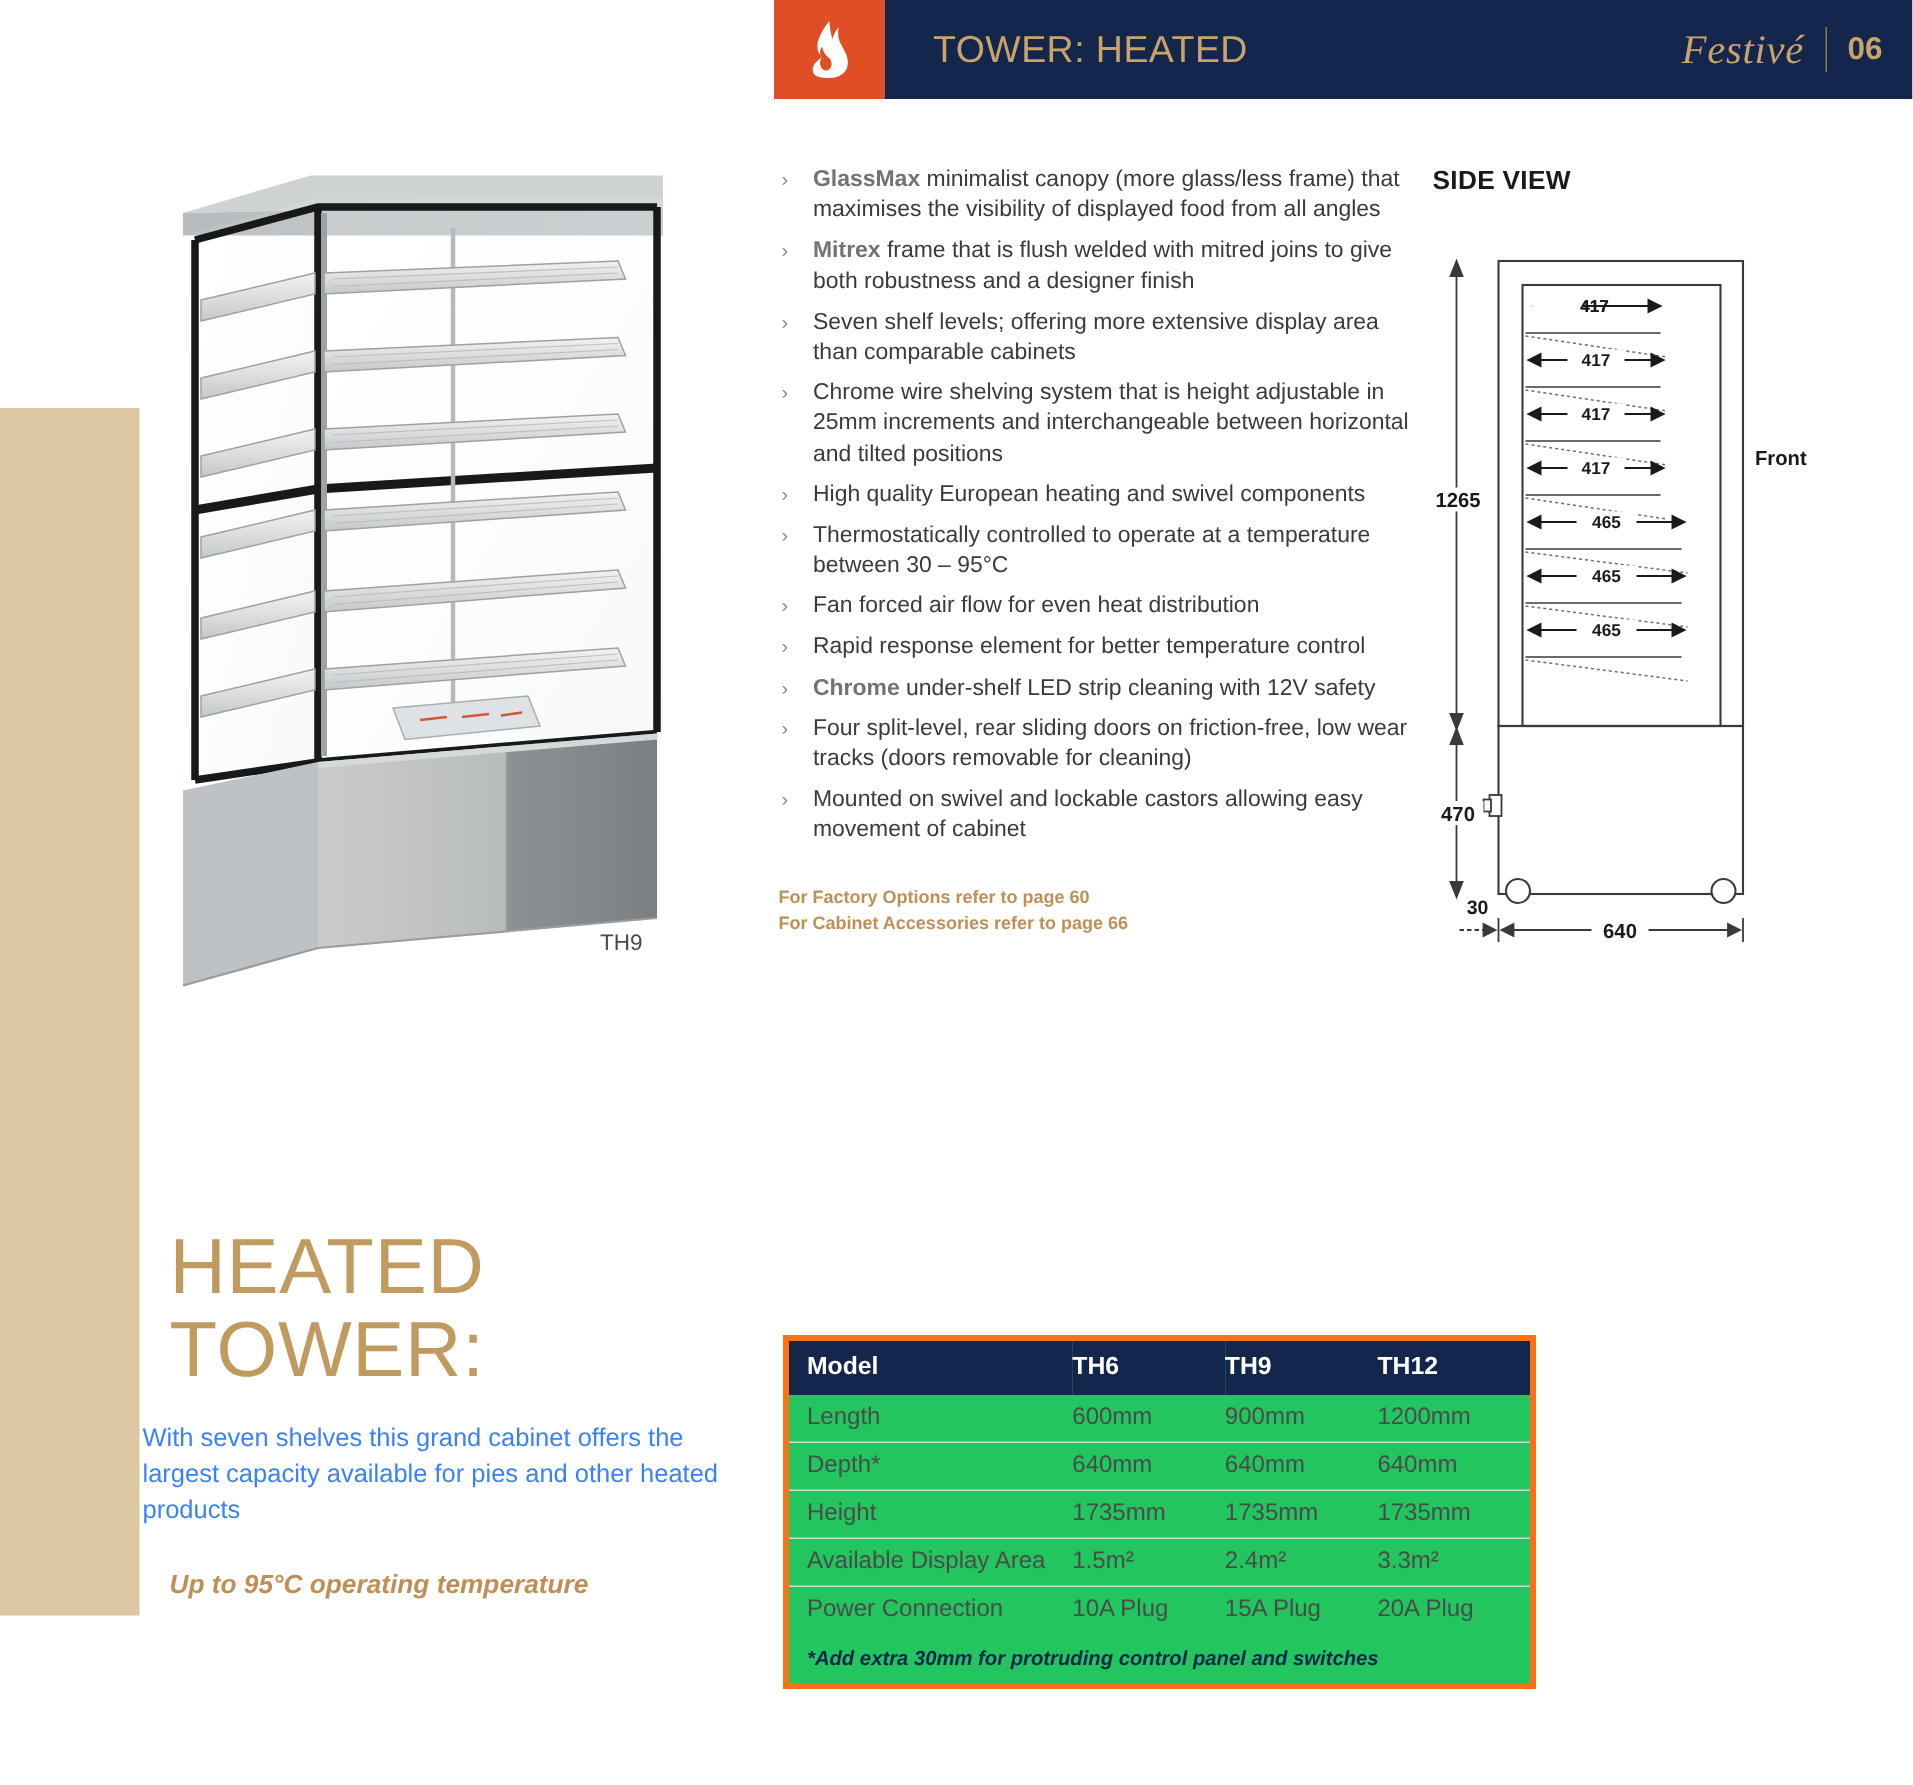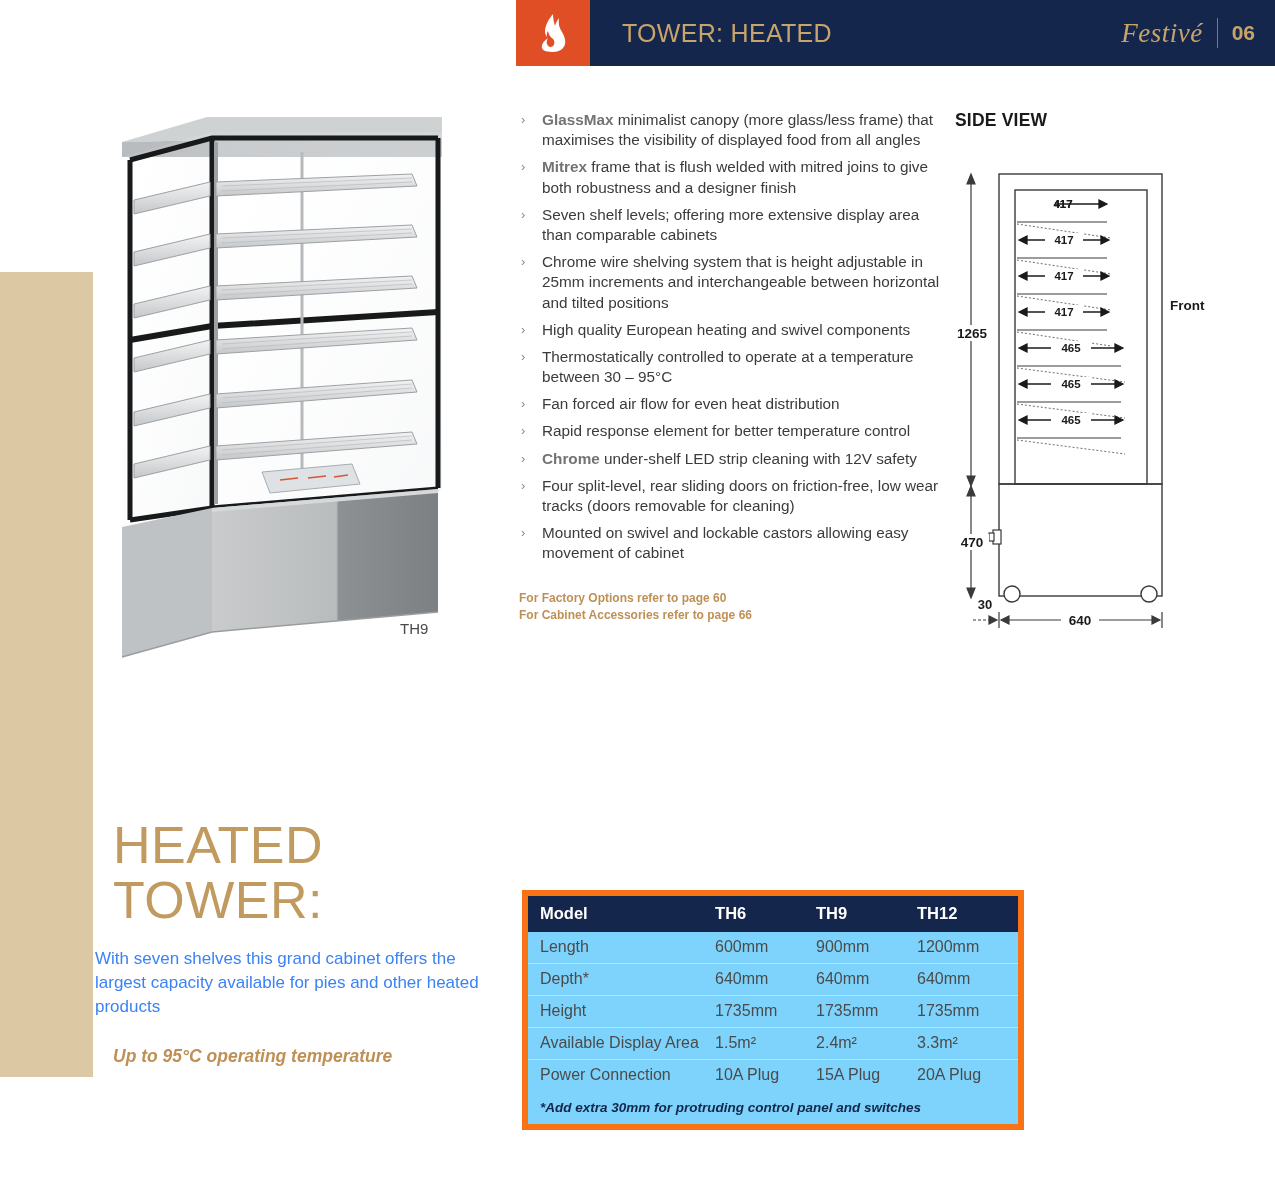--- a/index.html
+++ b/index.html
@@ -120,22 +120,22 @@
   .temp-line {
     position: absolute; left: 113px; top: 1046px;
     font-size: 17.5px; font-weight: bold; font-style: italic;
     color: #bf9056;
   }
 
   
   .spec-table {
     position: absolute; left: 522px; top: 890px;
     width: 502px;
-    border: 6px solid #f97316;
-    background: #7dd3fc;
+    border: 4px solid #f97316;
+    background: #22c55e;
   }
   .spec-table table { width: 100%; border-collapse: collapse; }
   .spec-table thead th {
     background: #14264b; color: #ffffff;
     font-size: 16.5px; font-weight: bold;
     text-align: left; padding: 8px 0 9px 0;
     border: none;
   }
   .spec-table thead th:first-child { padding-left: 12px; }
   .spec-table tbody td {

